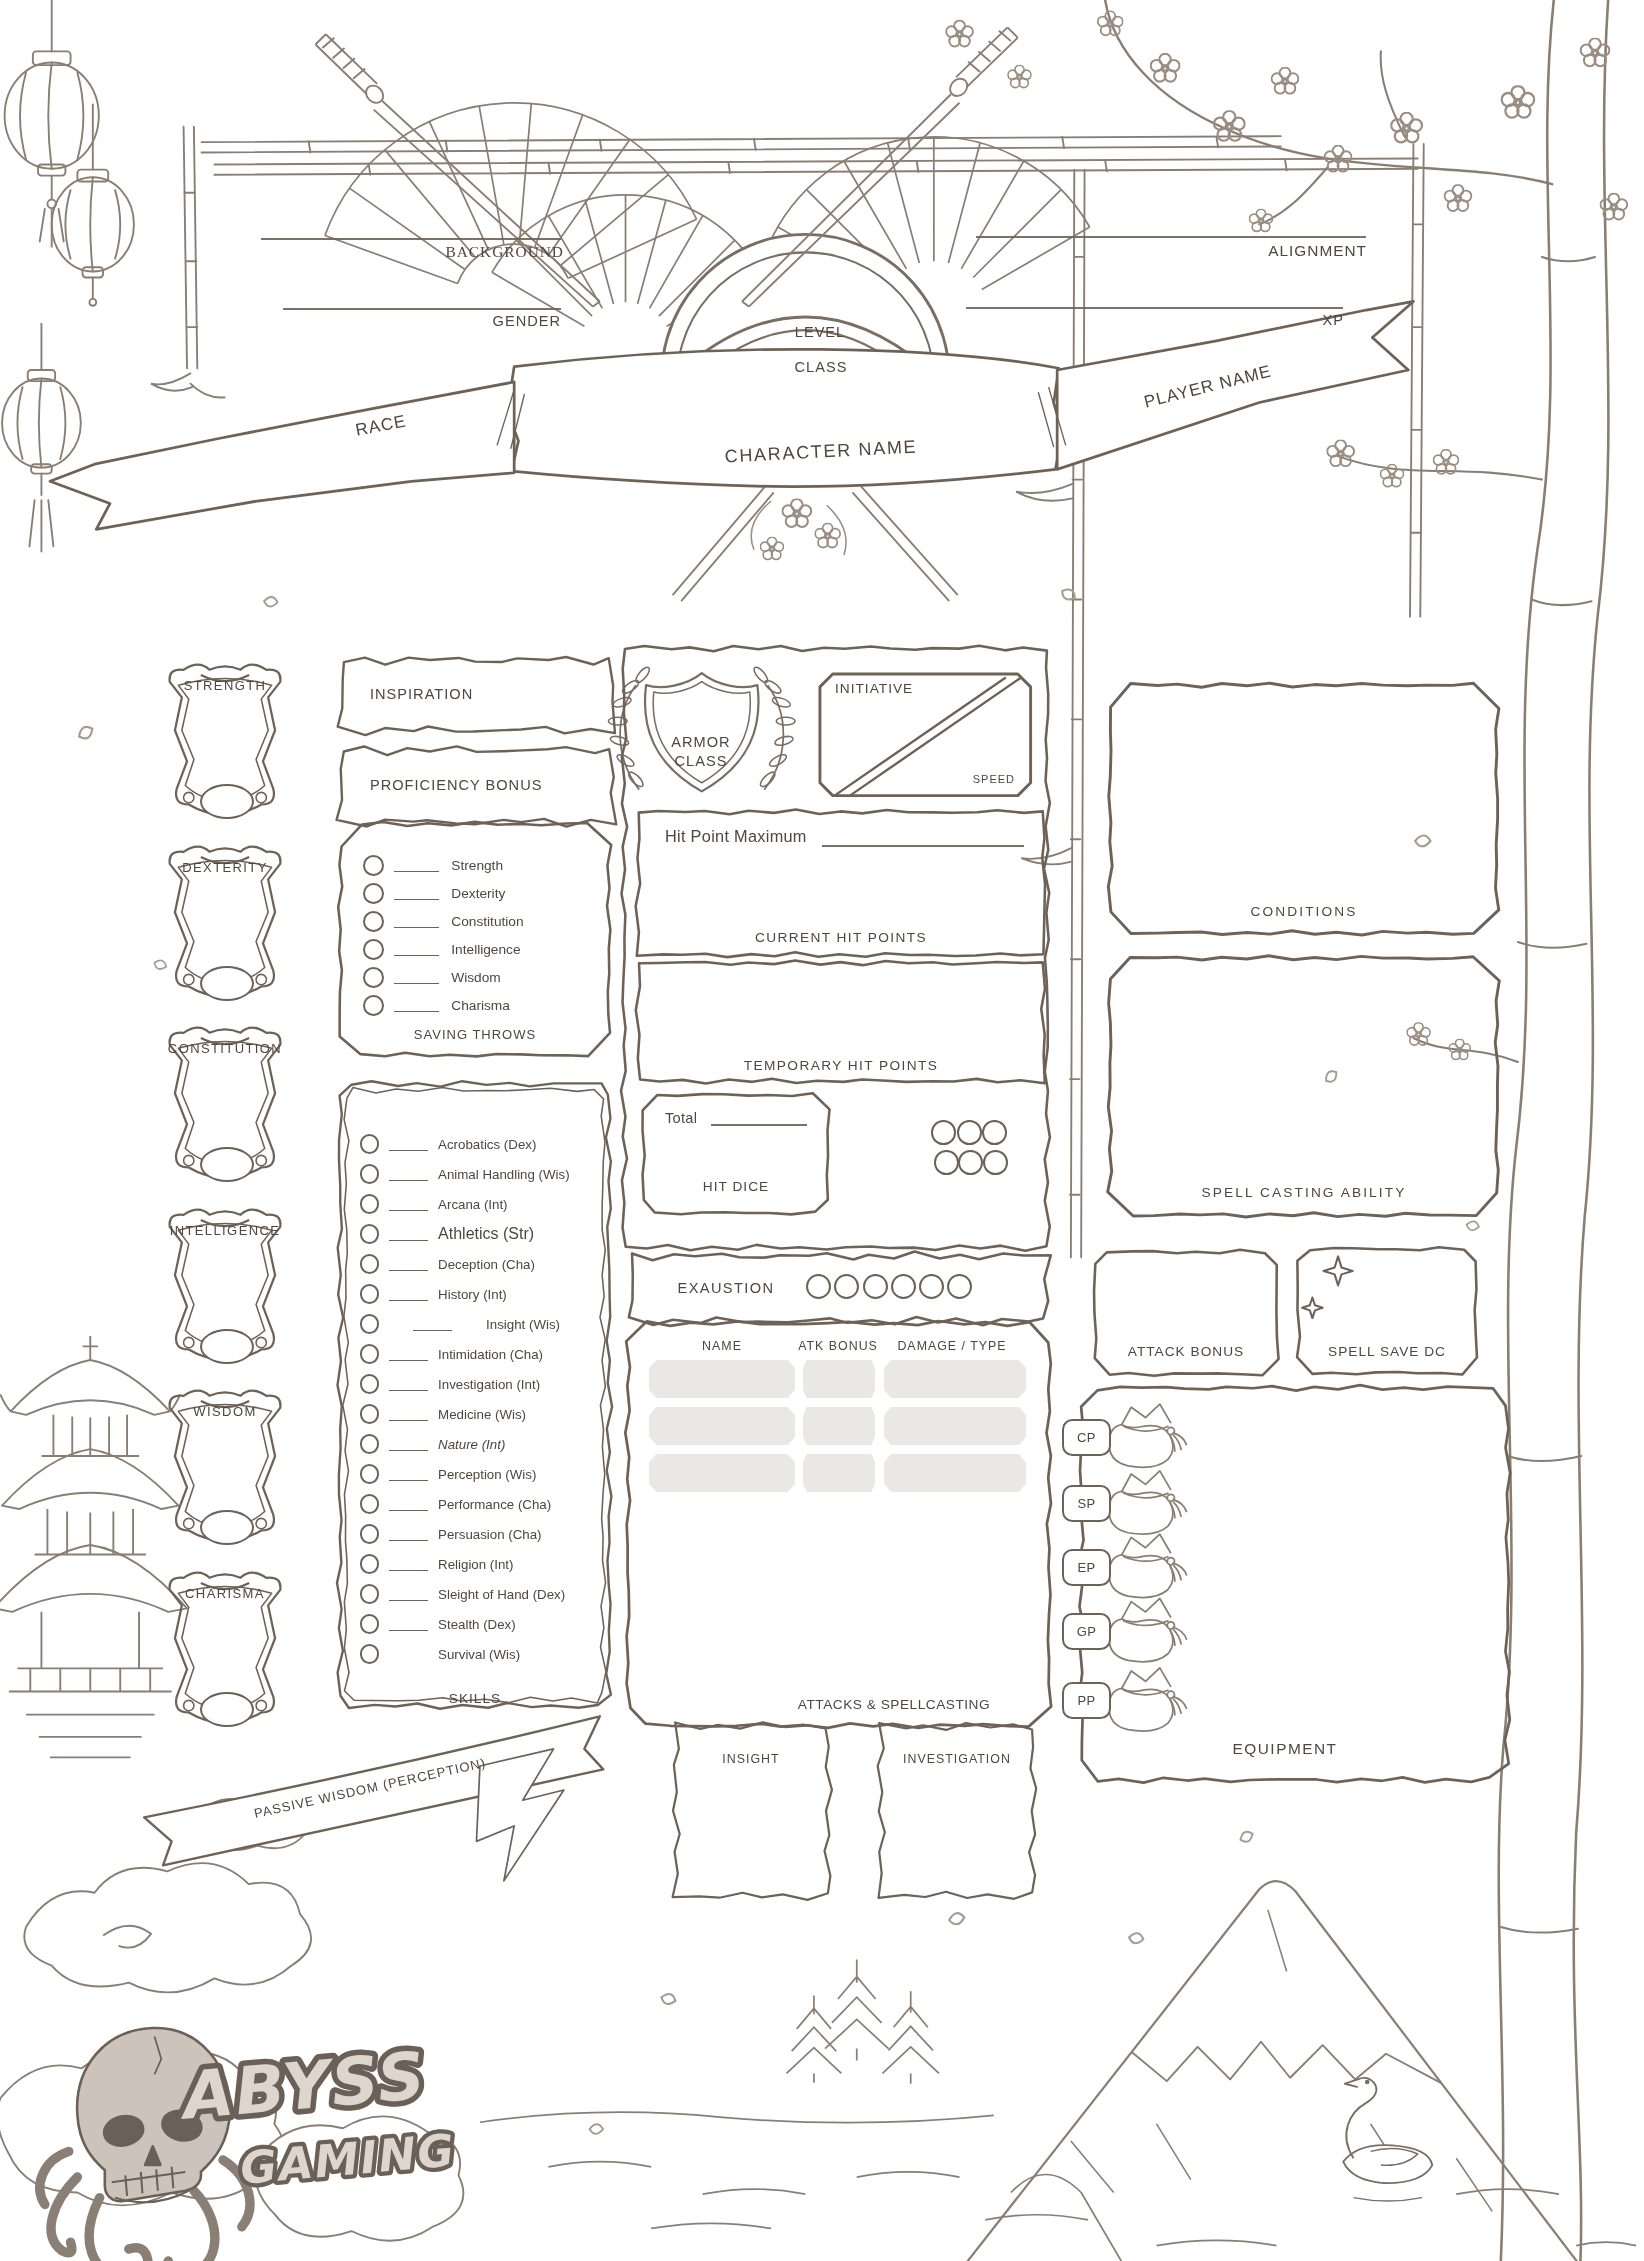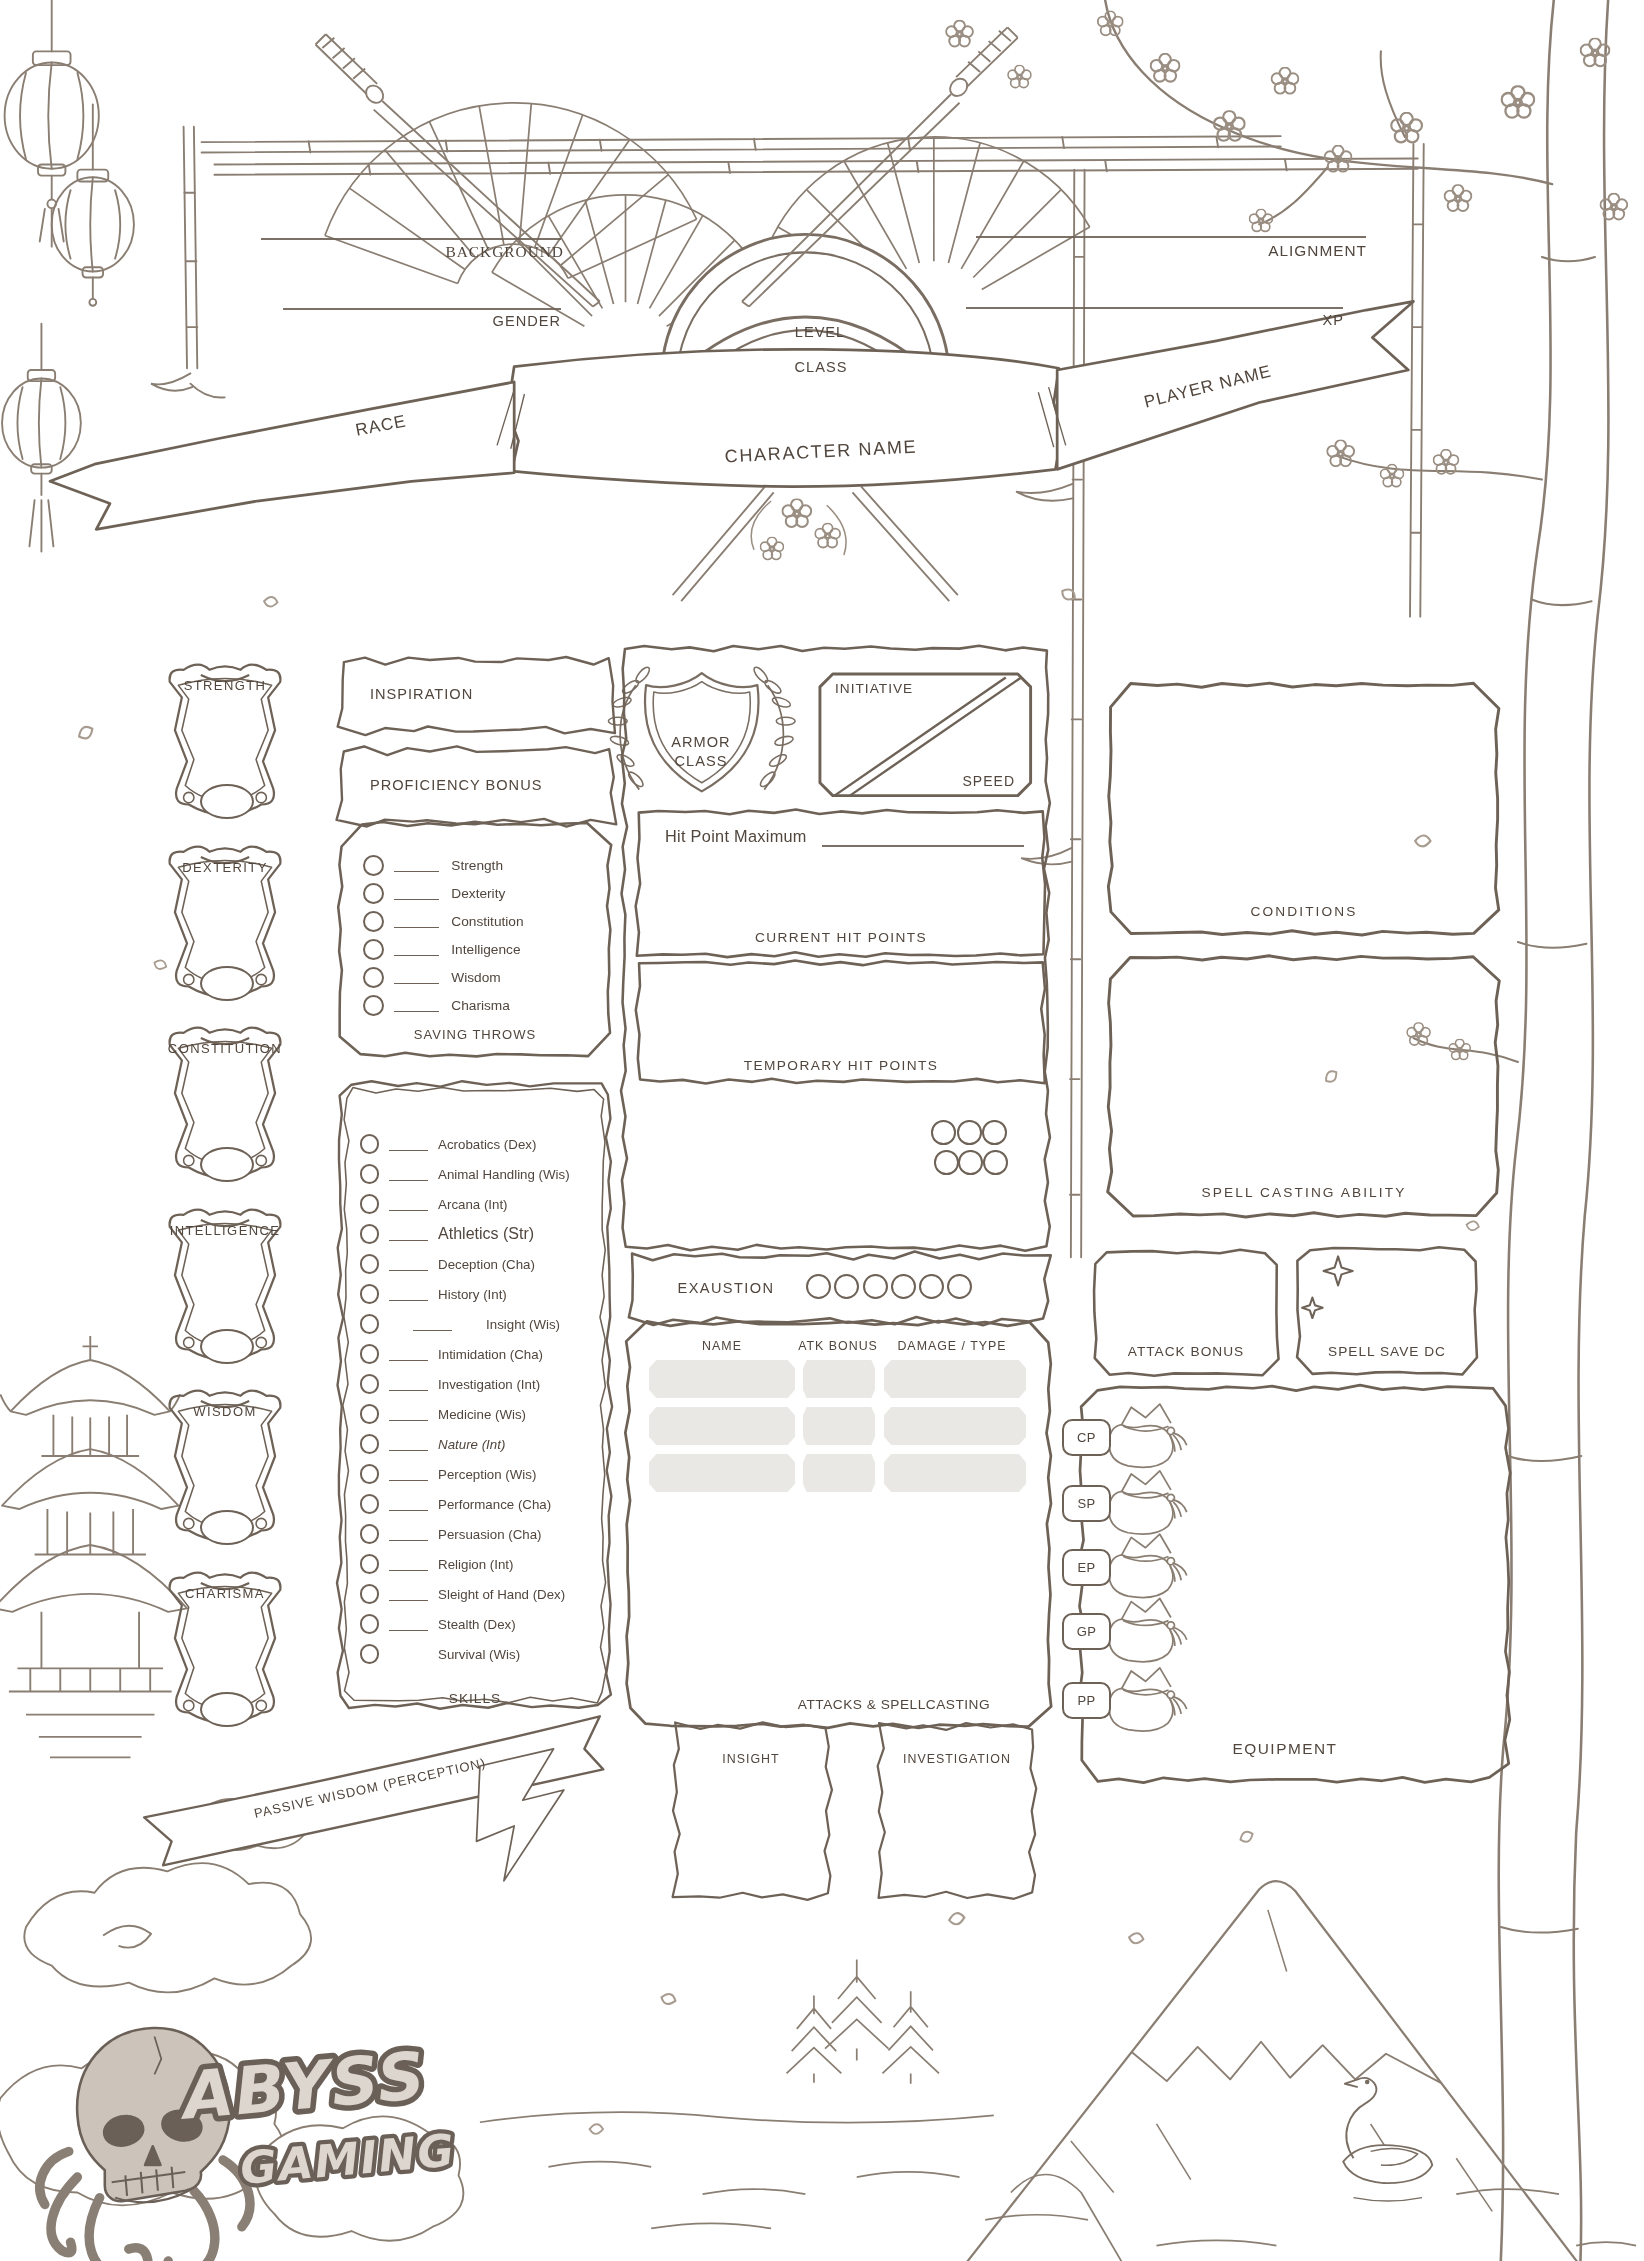--- a/index.html
+++ b/index.html
@@ -544,40 +544,48 @@
       <svg class="frame-svg" width="423" height="600" viewBox="0 0 494 700">
         <path d="M1.1,0.8 L23.6,-2.6 L55.5,1.1 L76.7,-1.1 L104.8,3.4 L127.6,-2.7 L157.1,1.1 L183.1,-2.6 L208.1,3.2 L233.7,-0.7 L257.7,0.6 L288.4,-2.0 L311.2,0.2 L340.3,1.6 L360.3,-0.2 L391.7,0.4 L414.7,-2.9 L445.2,2.4 L466.0,-1.0 L493.9,2.7 L492.9,22.4 L495.4,53.2 L495.3,76.5 L492.5,106.6 L494.0,128.4 L492.3,155.0 L497.3,180.6 L492.4,208.0 L495.5,235.3 L490.5,257.5 L496.6,285.6 L493.3,308.7 L496.0,340.5 L491.6,361.5 L493.8,390.6 L494.4,411.3 L495.0,442.8 L494.8,466.3 L491.4,494.4 L495.1,516.8 L492.9,543.5 L497.4,571.1 L491.3,596.8 L495.1,623.8 L491.4,645.2 L497.2,675.3 L493.3,698.4 L468.6,703.6 L440.0,697.6 L416.2,700.9 L391.6,697.4 L363.8,702.6 L338.4,699.9 L309.1,700.3 L288.4,698.5 L259.0,699.4 L236.7,702.0 L204.5,699.5 L183.3,701.0 L154.7,696.7 L132.9,702.4 L102.7,698.9 L77.4,703.0 L51.2,696.8 L26.6,700.9 L2.0,698.8 L-1.7,676.6 L0.4,647.7 L-2.4,621.2 L3.5,595.8 L-1.5,570.2 L1.7,547.0 L-3.5,516.7 L2.0,493.4 L-0.4,463.8 L1.8,444.1 L-1.7,413.5 L-0.9,390.7 L0.7,359.7 L0.5,338.4 L1.6,311.1 L-2.9,286.7 L1.2,258.3 L-1.6,231.7 L3.6,208.4 L-2.4,181.4 L0.9,157.9 L-2.6,126.5 L2.6,104.9 L-0.1,75.8 L0.3,55.5 L-1.5,23.9 Z" fill="none" stroke="#6e6257" stroke-width="3" stroke-linejoin="round"></path>
       </svg>
     </div>
 
   <div class="lbl cc" style="left:701px;top:742px;font-size:14.6px;">ARMOR</div>
   <div class="lbl cc" style="left:701px;top:761px;font-size:14.6px;">CLASS</div>
   <div class="hidden-val" style="left:667px;top:677px;width:69px;height:60px;"></div>
 
   <div class="lbl" style="left:835px;top:681px;font-size:13.7px;">INITIATIVE</div>
-  <div class="lbl" style="right:630px;top:773px;font-size:14px;">SPEED</div>
+  <div class="lbl" style="right:630px;top:773px;font-size:11px;">SPEED</div>
   <div class="hidden-val" style="left:827px;top:704px;width:94px;height:81px;"></div>
   <div class="hidden-val" style="left:955px;top:685px;width:73px;height:73px;"></div>
 
   <div class="box" style="left:638px;top:812px;width:406px;height:143px;">
       <svg class="frame-svg" width="406" height="143" viewBox="0 0 474 167">
         <path d="M0.8,0.7 L23.7,-1.2 L55.4,-0.1 L78.1,-1.1 L106.9,2.7 L129.0,-1.5 L158.8,1.0 L184.4,-2.8 L211.9,2.4 L236.6,-0.7 L261.8,1.6 L290.5,-2.3 L315.8,0.2 L344.5,0.4 L366.1,0.9 L396.0,0.3 L419.5,-2.0 L450.7,1.0 L472.6,-0.7 L474.6,30.5 L472.0,53.2 L475.3,84.4 L474.7,109.4 L474.0,142.0 L473.4,166.1 L446.1,167.4 L423.3,165.2 L394.4,167.6 L370.3,168.2 L339.3,166.8 L317.6,167.0 L288.6,164.9 L265.9,169.1 L235.0,166.2 L210.8,169.0 L183.4,163.9 L159.4,168.4 L132.3,166.0 L104.1,169.5 L78.9,165.5 L51.6,166.7 L29.0,166.3 L-1.5,167.9 L1.0,140.5 L-2.8,109.9 L2.4,83.7 L-0.7,54.0 L1.6,30.7 Z" fill="none" stroke="#6e6257" stroke-width="3" stroke-linejoin="round"></path>
       </svg>
     <div class="lbl" style="left:27px;top:15.4px;font-size:16.3px;letter-spacing:0.3px;">Hit Point Maximum</div>
     <div class="fline" style="left:184px;top:33px;width:202px;"></div>
     <div class="lbl cc" style="left:203px;top:125px;font-size:13.7px;letter-spacing:1.4px;">CURRENT HIT POINTS</div>
   </div>
 
   <div class="box" style="left:638px;top:963px;width:406px;height:118px;">
       <svg class="frame-svg" width="406" height="118" viewBox="0 0 474 138">
         <path d="M0.8,0.4 L23.6,0.0 L54.7,-0.8 L78.1,-1.1 L107.8,2.0 L128.9,-0.6 L158.8,1.3 L183.4,-3.0 L212.8,1.9 L236.5,-1.0 L262.5,2.5 L289.3,-2.4 L316.0,0.4 L344.5,-0.8 L367.1,1.7 L395.6,0.2 L419.0,-1.2 L450.5,-0.1 L472.9,-0.7 L475.5,30.1 L471.2,53.6 L475.2,83.7 L474.0,107.8 L475.3,140.7 L446.8,137.1 L420.0,139.5 L395.9,135.5 L368.6,138.6 L344.2,138.3 L313.4,139.0 L290.7,137.8 L261.8,136.2 L240.1,139.0 L208.9,137.6 L185.0,140.4 L156.0,135.4 L133.4,139.0 L105.7,136.2 L79.0,141.0 L51.9,136.7 L25.2,138.5 L2.0,136.2 L-0.6,111.5 L1.3,83.7 L-3.0,55.0 L1.9,27.3 Z" fill="none" stroke="#6e6257" stroke-width="3" stroke-linejoin="round"></path>
       </svg>
     <div class="lbl cc" style="left:203px;top:102px;font-size:13.7px;letter-spacing:1.4px;">TEMPORARY HIT POINTS</div>
   </div>
 
+  <div class="box" style="left:643px;top:1095px;width:185px;height:118px;">
+      <svg class="frame-svg" width="185" height="118" viewBox="0 0 216 138">
+        <path d="M16.7,-0.1 L40.4,1.0 L69.4,-1.0 L94.1,-0.8 L123.4,0.7 L145.6,0.1 L174.4,1.2 L198.4,-2.1 L218.0,16.9 L215.6,41.4 L216.2,71.4 L214.8,93.9 L216.0,122.5 L201.3,136.4 L173.4,139.6 L147.8,138.1 L119.1,138.0 L96.6,137.2 L67.9,137.5 L44.1,139.5 L13.7,137.5 L0.8,122.8 L-0.7,93.2 L1.8,70.7 L-0.7,41.8 L-0.6,17.9 Z" fill="none" stroke="#6e6257" stroke-width="3" stroke-linejoin="round"></path>
+      </svg>
+    <div class="lbl" style="left:22px;top:15.4px;font-size:14.6px;letter-spacing:0.3px;">Total</div>
+    <div class="fline" style="left:68px;top:29px;width:96px;"></div>
+    <div class="lbl cc" style="left:93px;top:91px;font-size:13.7px;">HIT DICE</div>
+  </div>
 
   <div class="dscirc" style="left:931px;top:1120px;"></div>
   <div class="dscirc" style="left:957px;top:1120px;"></div>
   <div class="dscirc" style="left:982px;top:1120px;"></div>
   <div class="dscirc" style="left:934px;top:1150px;"></div>
   <div class="dscirc" style="left:958px;top:1150px;"></div>
   <div class="dscirc" style="left:983px;top:1150px;"></div>
 
   <div class="box" style="left:631px;top:1256px;width:416px;height:65px;">
       <svg class="frame-svg" width="416" height="65" viewBox="0 0 486 76">

